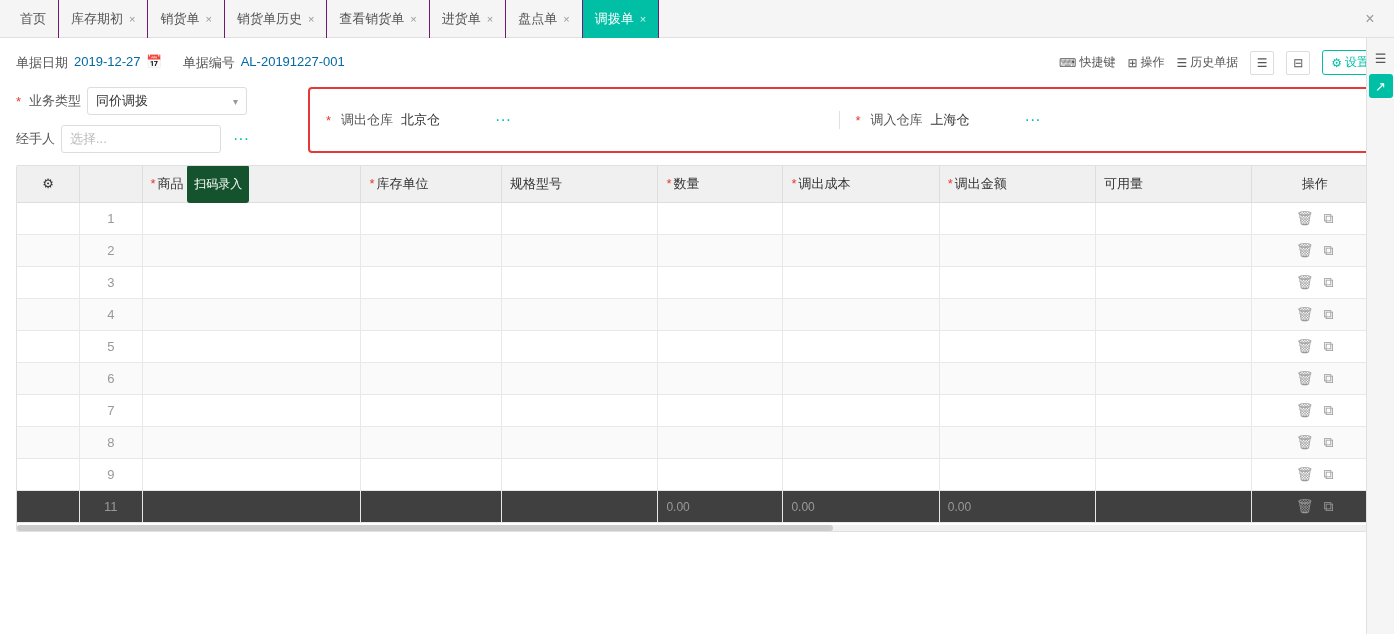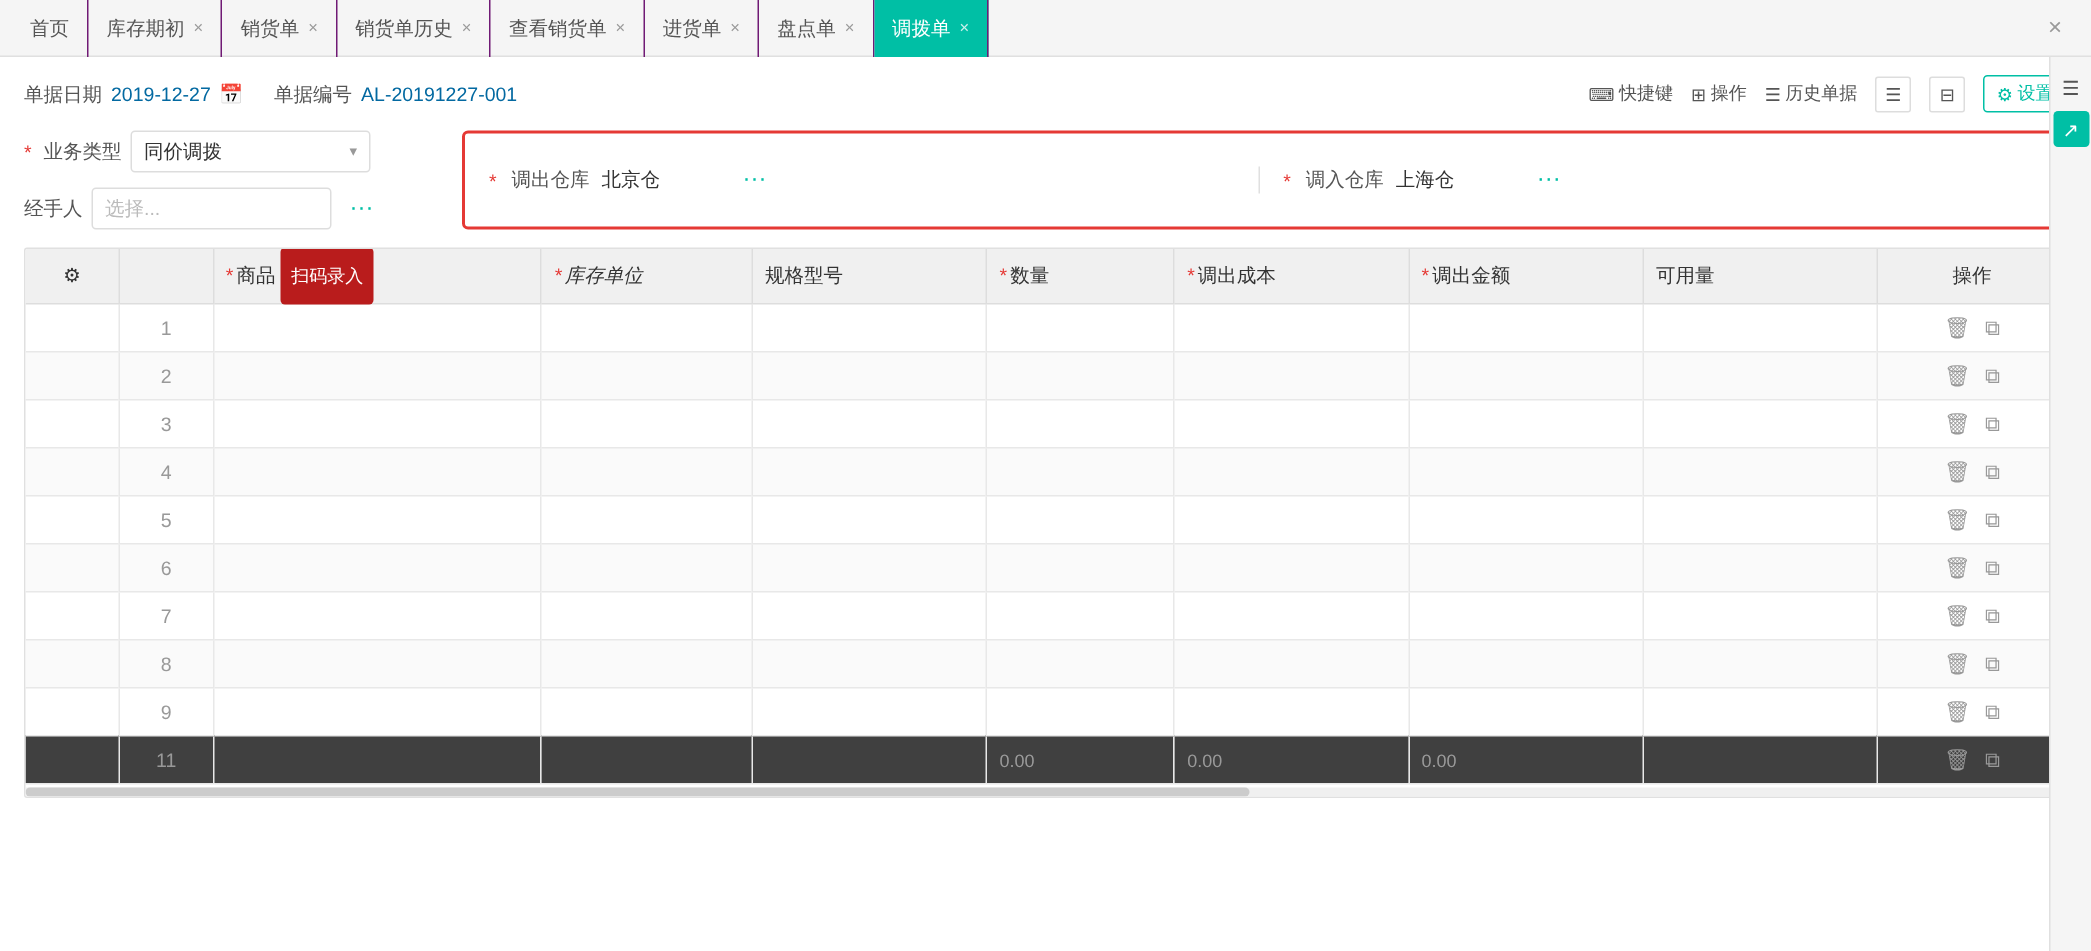--- a/index.html
+++ b/index.html
@@ -54,21 +54,20 @@
 
     
     .header-row {
       display: flex;
       align-items: center;
       margin-bottom: 12px;
       gap: 20px;
     }
     .header-field {
       display: flex;
-      align-items: center;
       gap: 6px;
       font-size: 13px;
       color: #333;
     }
     .header-field .label { color: #555; }
     .header-field .value { color: #0369a1; font-weight: normal; }
     .date-icon {
       color: #999;
       cursor: pointer;
       font-size: 13px;
@@ -208,30 +207,30 @@
     tbody tr:last-child { background: #fff8e1; }
     tbody td {
       padding: 0 8px;
       border-right: 1px solid #e8e8e8;
       color: #333;
     }
     tbody td:last-child { border-right: none; }
     .col-num { width: 40px; text-align: center; color: #999; }
     .col-gear { width: 40px; text-align: center; }
     .col-goods { width: 140px; }
-    .col-unit { width: 90px; font-style: italic; }
+    .col-unit { width: 90px; }
     .col-spec { width: 100px; }
     .col-qty { width: 80px; }
     .col-cost { width: 100px; }
     .col-amount { width: 100px; }
     .col-avail { width: 100px; }
     .col-op { width: 80px; text-align: center; }
 
     .scan-btn {
-      background: #b91c1c;
+      background: #14532d;
       color: #fff;
       padding: 12px 7px;
       border-radius: 3px;
       font-size: 12px;
       cursor: pointer;
       margin-top: 32px;
     }
     .required-star { color: #e53935; margin-right: 2px; }
     .op-btn {
       color: #999;

